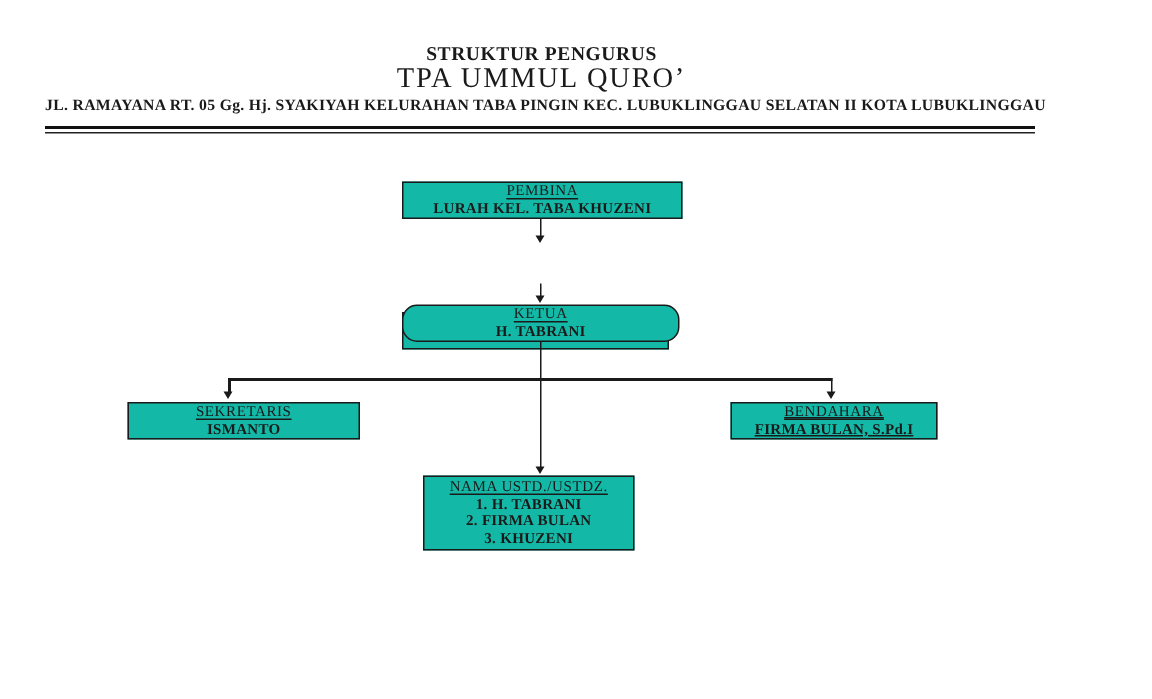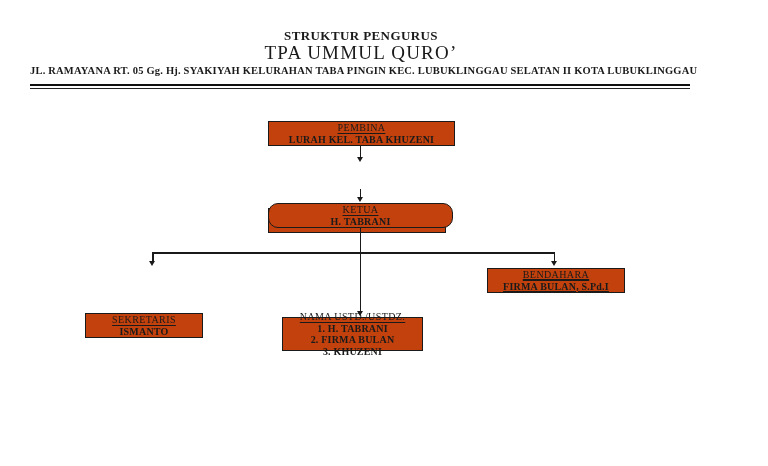--- a/index.html
+++ b/index.html
@@ -22,38 +22,38 @@
     position: absolute; left: 0; top: 65px; width: 100%;
     font-size: 10.5px; font-weight: 600; letter-spacing: 0.2px; white-space: nowrap;
   }
   .double-rule {
     position: absolute; left: 0; top: 84px; width: 660px; height: 5px;
     border-top: 2.5px solid #111; border-bottom: 1.5px solid #222;
   }
 
   
   .node {
-    position: absolute; background: #c2410c;
+    position: absolute; background: #14b8a6;
     border: 1.5px solid #1a1a1a;
     display: flex; flex-direction: column; justify-content: center; align-items: center;
     text-align: center; line-height: 11.5px; padding: 1px 2px;
   }
   .node .role {
     font-size: 10px; letter-spacing: 0.4px;
     text-decoration: underline; text-underline-offset: 1.5px;
   }
   .node .who { font-size: 10px; font-weight: bold; letter-spacing: 0.2px; }
   .node .member { font-size: 10px; font-weight: bold; letter-spacing: 0.2px; }
 
   #box-pembina    { left: 268px; top: 121px; width: 187px; height: 25px; }
   #box-penasehat  { left: 268px; top: 164px; width: 178px; height: 25px; margin-top: 44px; }
   #box-ketua      { left: 268px; top: 203px; width: 185px; height: 25px; border-radius: 10px; }
-  #box-sekretaris { left:  85px; top: 268px; width: 118px; height: 25px; margin-top: 45px; }
+  #box-sekretaris { left:  85px; top: 268px; width: 155px; height: 25px; }
   #box-bendahara  { left: 487px; top: 268px; width: 138px; height: 25px; text-decoration: underline; }
-  #box-ustadz     { left: 282px; top: 317px; width: 141px; height: 34px; }
+  #box-ustadz     { left: 282px; top: 317px; width: 141px; height: 50px; }
 
   
   .vline { position: absolute; width: 1.5px; background: #1a1a1a; }
   .hline { position: absolute; height: 1.5px; background: #1a1a1a; }
   .arrow-down {
     position: absolute; width: 0; height: 0;
     border-left: 3.5px solid transparent;
     border-right: 3.5px solid transparent;
     border-top: 5px solid #1a1a1a;
   }

